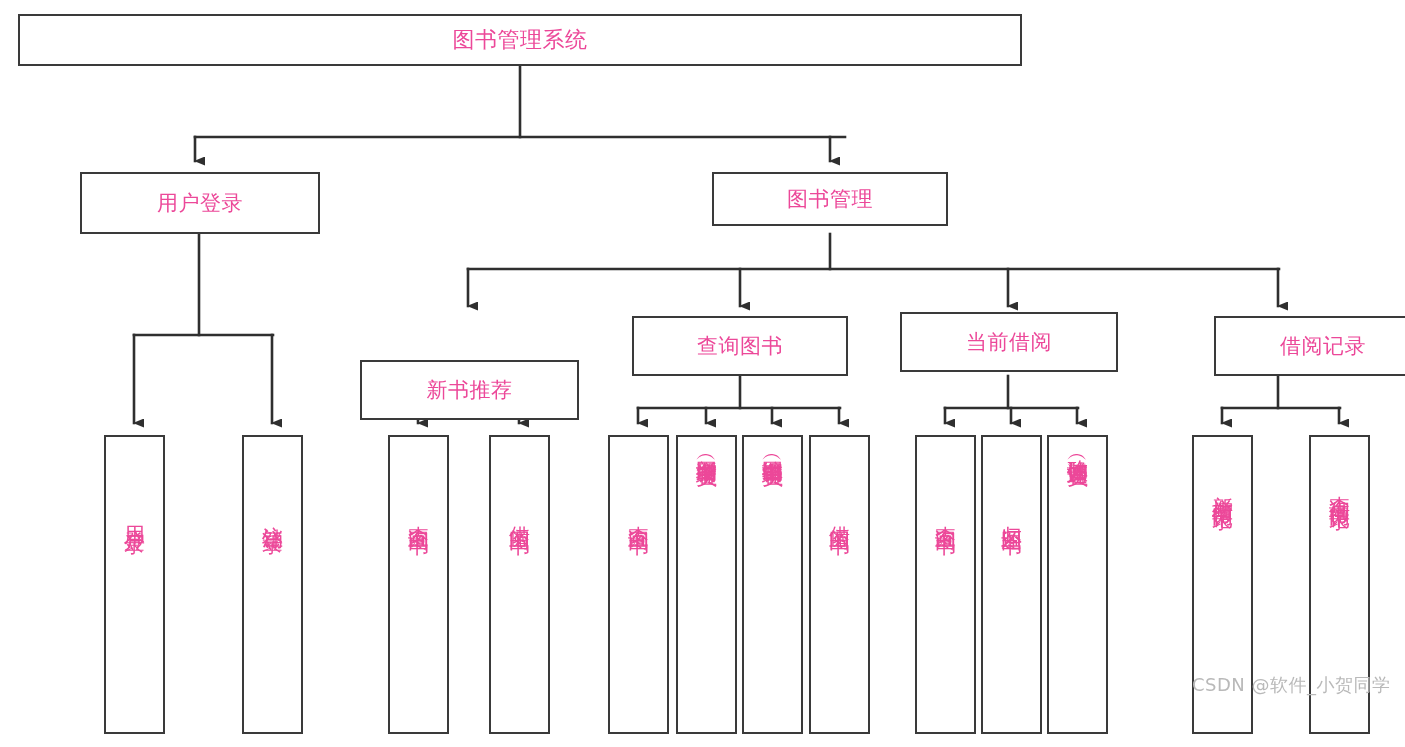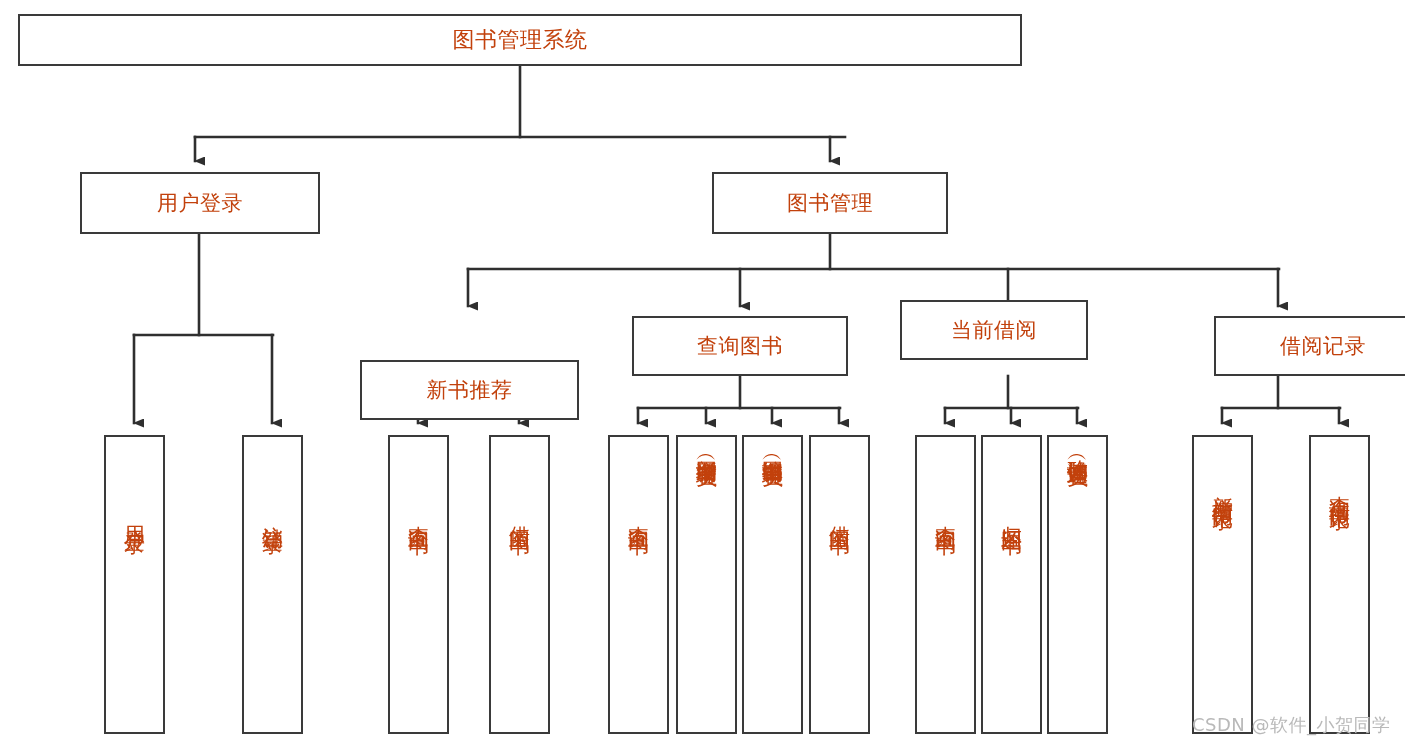--- a/index.html
+++ b/index.html
@@ -27,21 +27,21 @@
     pointer-events: none;
   }
   .node {
     position: absolute;
     box-sizing: border-box;
     background: #ffffff;
     border: 2px solid #3a3a3a;
     display: flex;
     align-items: center;
     justify-content: center;
-    color: #c2410c;
+    color: #ec4899;
   }
   .node-label {
     display: block;
     text-align: center;
     line-height: 1.18;
     white-space: nowrap;
   }
   
   .node.horiz .node-label {
     font-size: 21px;
@@ -64,21 +64,21 @@
     letter-spacing: 3px;
     white-space: normal;
     max-height: 100%;
   }
   .node.vert.tall-text .node-label {
     letter-spacing: 1px;
   }
   .watermark {
     position: absolute;
     left: 1192px;
-    top: 713px;
+    top: 673px;
     font-size: 18px;
     color: #b9b9b9;
     white-space: nowrap;
     letter-spacing: 0.5px;
   }
 </style>
 </head>
 <body>
 
 <div id="diagram-root">
@@ -133,31 +133,31 @@
     </g>
   </svg>
 
   <div class="node horiz root" style="left:18px; top:14px; width:1004px; height:52px;">
     <span class="node-label">图书管理系统</span>
   </div>
 
   <div class="node horiz" style="left:80px; top:172px; width:240px; height:62px;">
     <span class="node-label">用户登录</span>
   </div>
-  <div class="node horiz" style="left:712px; top:172px; width:236px; height:62px;">
+  <div class="node horiz" style="left:712px; top:172px; width:236px; height:54px;">
     <span class="node-label">图书管理</span>
   </div>
 
   <div class="node horiz" style="left:360px; top:316px; width:219px; height:60px;margin-top:44px;">
     <span class="node-label">新书推荐</span>
   </div>
   <div class="node horiz" style="left:632px; top:316px; width:216px; height:60px;">
     <span class="node-label">查询图书</span>
   </div>
-  <div class="node horiz" style="left:900px; top:300px; width:188px; height:60px;">
+  <div class="node horiz" style="left:900px; top:312px; width:218px; height:60px;">
     <span class="node-label">当前借阅</span>
   </div>
   <div class="node horiz" style="left:1170px; top:316px; width:218px; height:60px;margin-left:44px;">
     <span class="node-label">借阅记录</span>
   </div>
 
   <div class="node vert" style="left:104px; top:435px; width:61px; height:299px; padding-top:72px;">
     <span class="node-label">用户登录</span>
   </div>
   <div class="node vert" style="left:242px; top:435px; width:61px; height:299px; padding-top:72px;">

